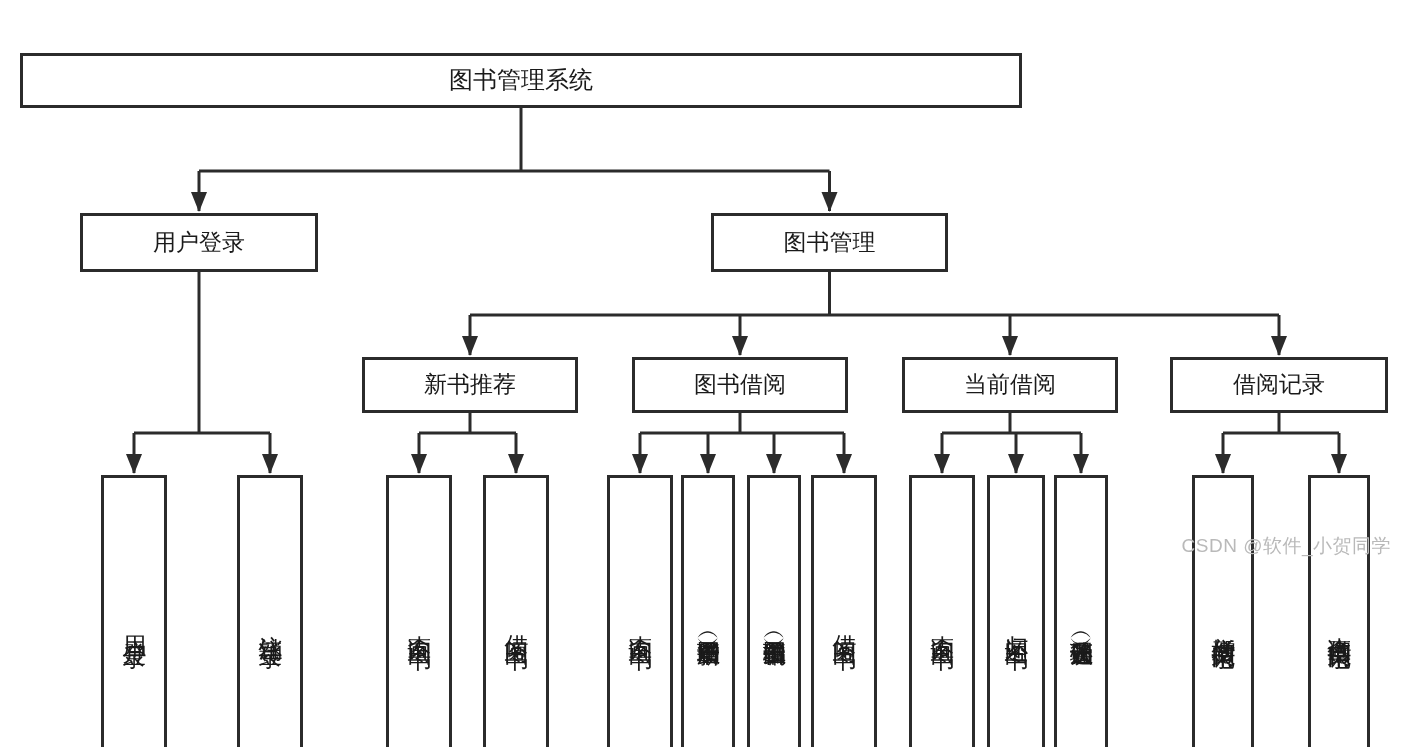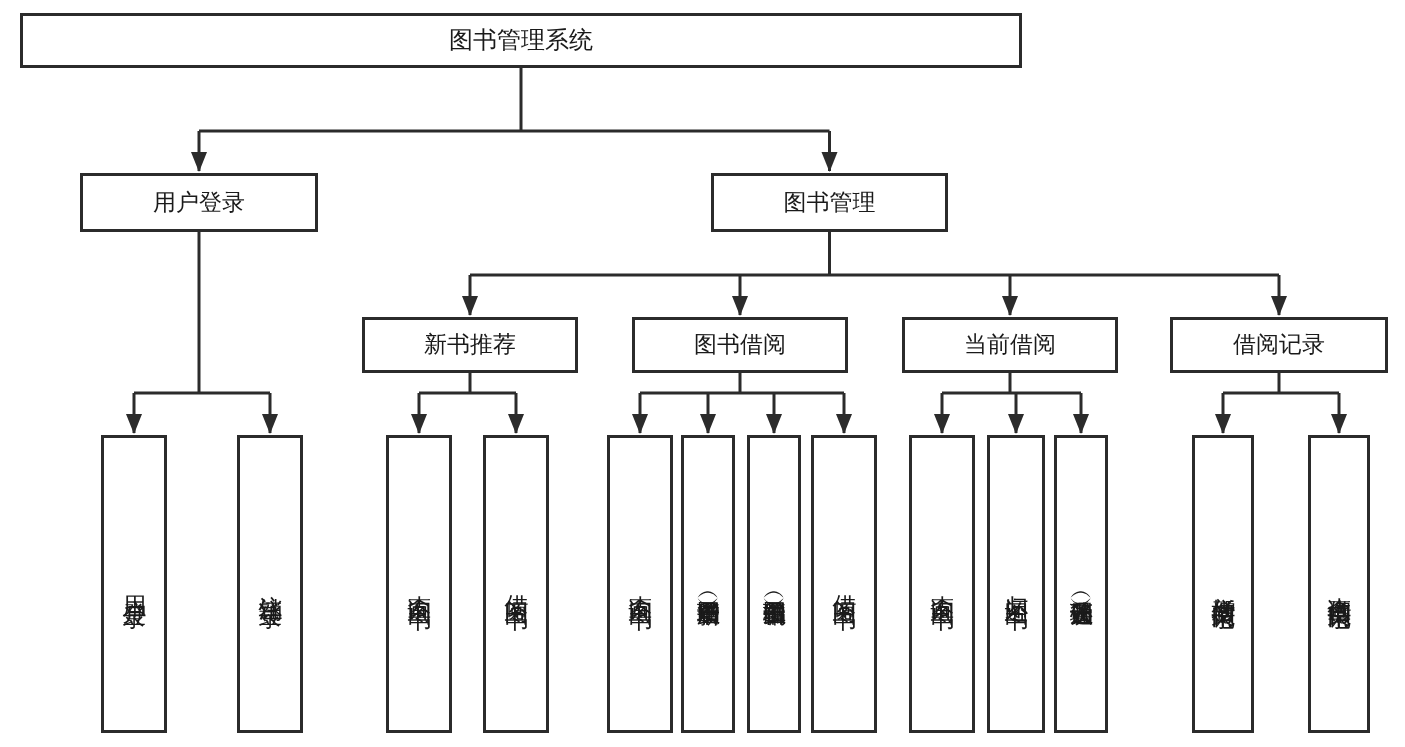--- a/index.html
+++ b/index.html
@@ -11,20 +11,21 @@
     width: 1405px;
     height: 747px;
     font-family: "Liberation Sans", "DejaVu Sans", sans-serif;
     overflow: hidden;
   }
   #diagram-root {
     position: relative;
     width: 1405px;
     height: 525px;
     background: #ffffff;
+    margin-top: 40px;
   }
   svg.diagram {
     position: absolute;
     top: 0;
     left: 0;
     width: 1405px;
     height: 747px;
     display: block;
   }
   .node-rect {
@@ -263,13 +264,14 @@
         <div class="vlabel" style="letter-spacing: 0px; font-size: 23px;">确认归还（管理员）</div>
       </div>
       <div class="vlabel-wrap" style="left: 1192px; top: 435px; width: 62px; height: 298px;">
         <div class="vlabel" style="letter-spacing: 2px;">新增借阅记录</div>
       </div>
       <div class="vlabel-wrap" style="left: 1308px; top: 435px; width: 62px; height: 298px;">
         <div class="vlabel" style="letter-spacing: 2px;">查询借阅记录</div>
       </div>
     </div>
 
+  <div class="watermark">CSDN @软件_小贺同学</div>
 </div>
 
 </body></html>

